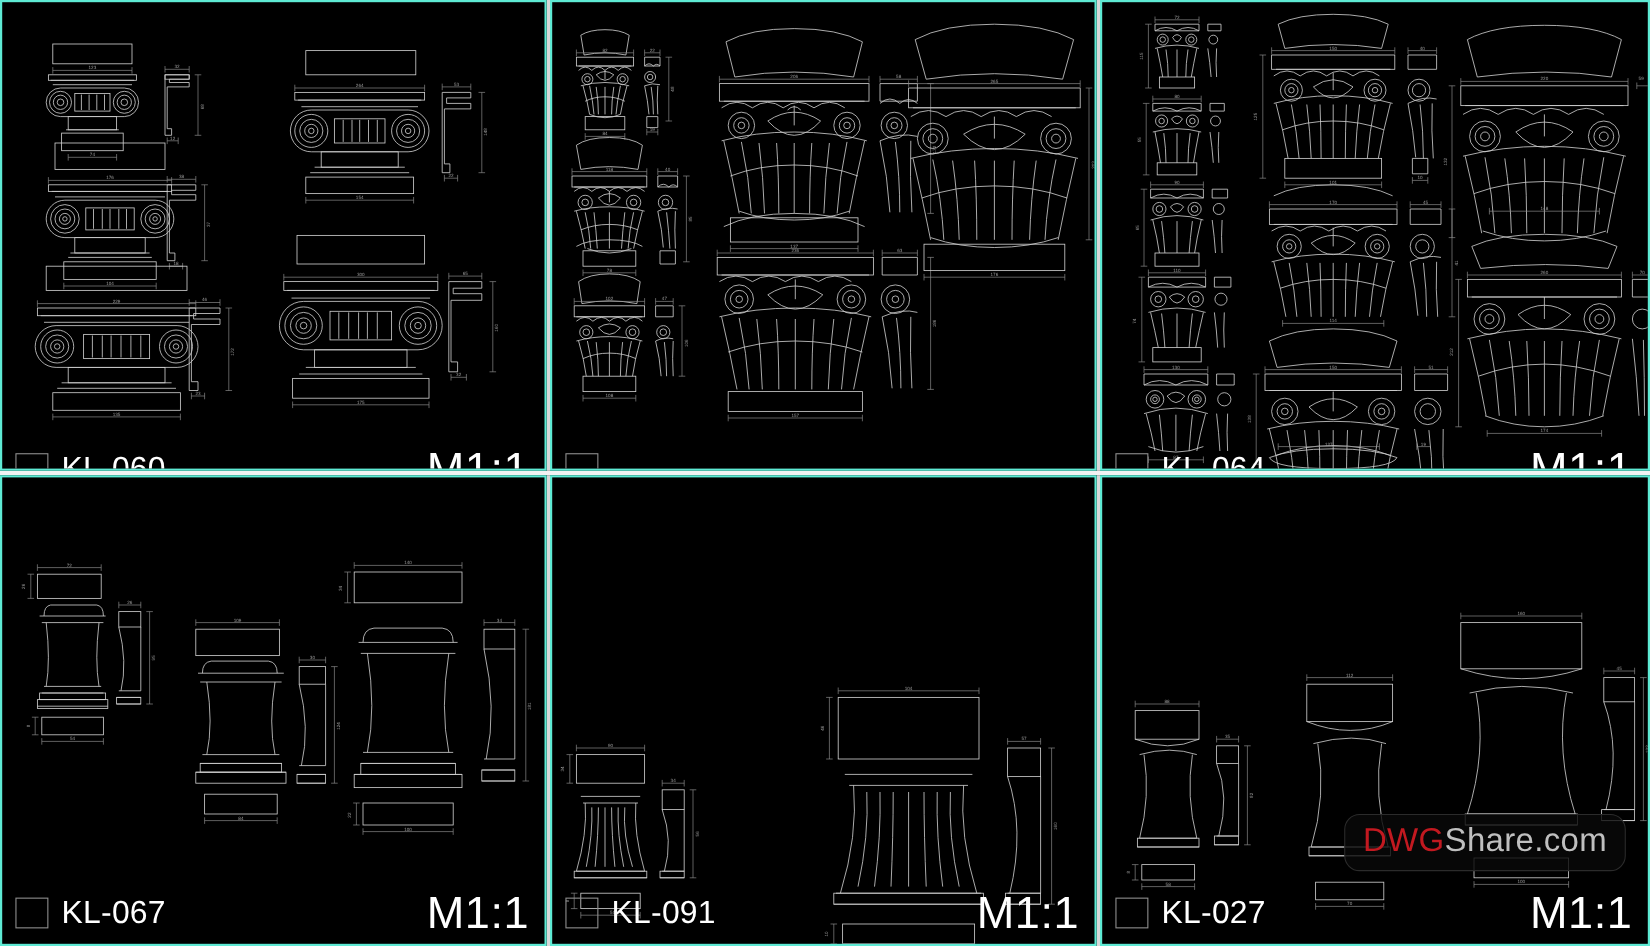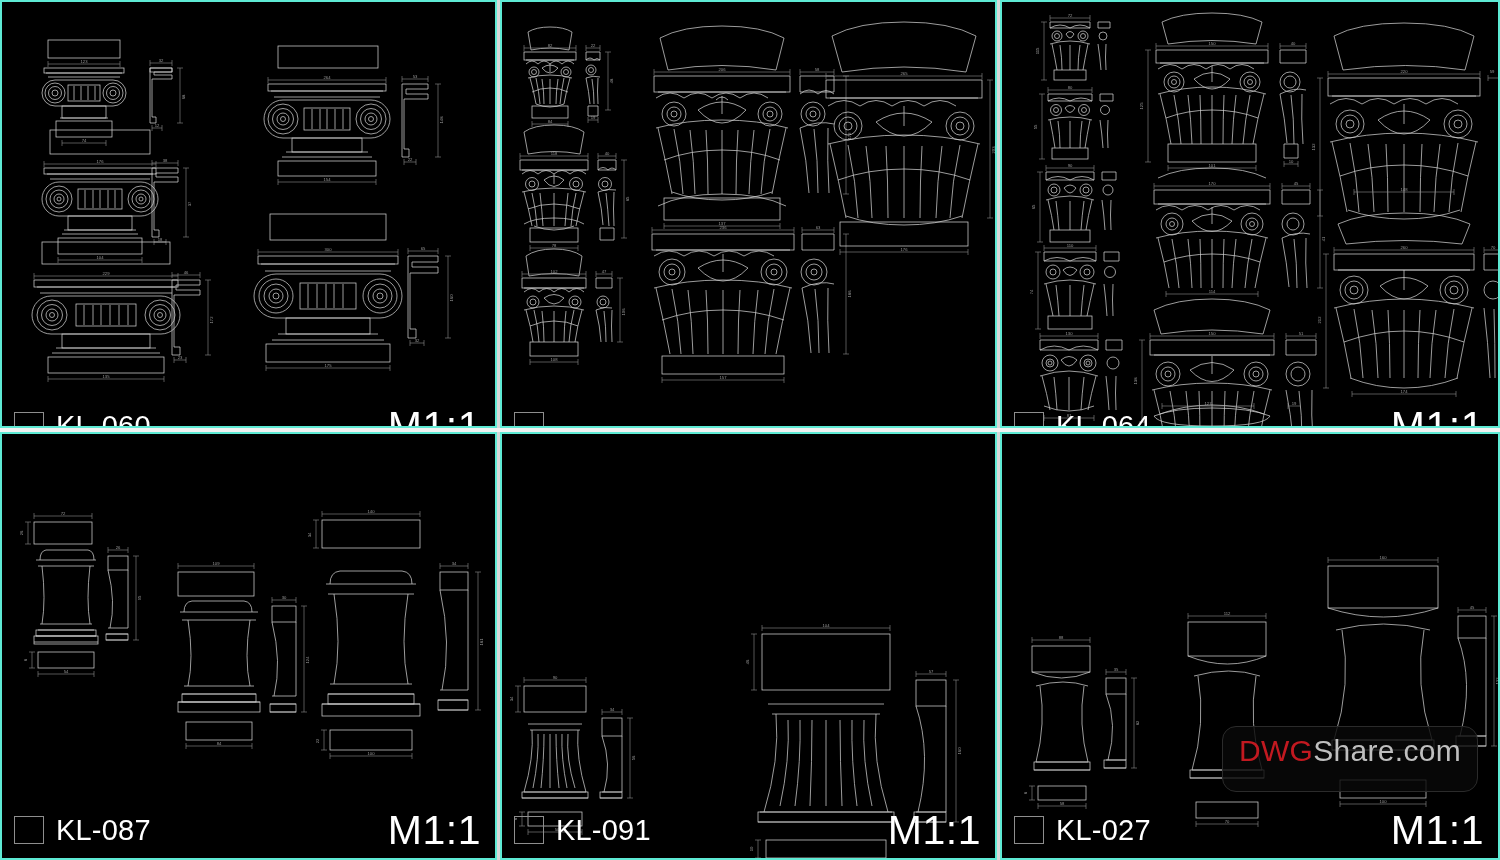--- a/index.html
+++ b/index.html
@@ -62,21 +62,21 @@
     font-weight: 400;
     margin-left: auto;
     white-space: nowrap;
     letter-spacing: .5px;
   }
 
   
   .watermark {
     position: absolute;
     right: 20px; bottom: 66px;
-    padding: 7px 16px 23px 16px;
+    padding: 7px 16px 9px 16px;
     border: 1px solid #2b2b2b;
     border-radius: 14px;
     background: rgba(8,8,8,.82);
     font-size: 30px;
     letter-spacing: .3px;
     white-space: nowrap;
   }
   .wm-a { color: #c21920; font-weight: 400; }
   .wm-b { color: #bfbfbf; font-weight: 400; }
 
@@ -958,21 +958,21 @@
         <g class="cad-dim">
           <path d="M438 132 h28 M438 129 v6 M466 129 v6"></path>
           <path d="M476 138 v138 M473 138 h6 M473 276 h6"></path>
         </g>
         <text class="dimtxt" x="452" y="131">34</text>
         <text class="dimtxt" x="481" y="208" transform="rotate(-90 481 208)">181</text>
       </svg>
     </div>
     <div class="labelbar">
       <div class="lbl-box"></div>
-      <div class="lbl-code">KL-087</div>
+      <div class="lbl-code">KL-067</div>
       <div class="lbl-scale">M1:1</div>
     </div>
   </div>
 
   <div class="vdiv"></div>
 
   <div class="tile">
     <div class="canvas">
       <svg width="497" height="428" viewBox="0 0 497 428">
 

